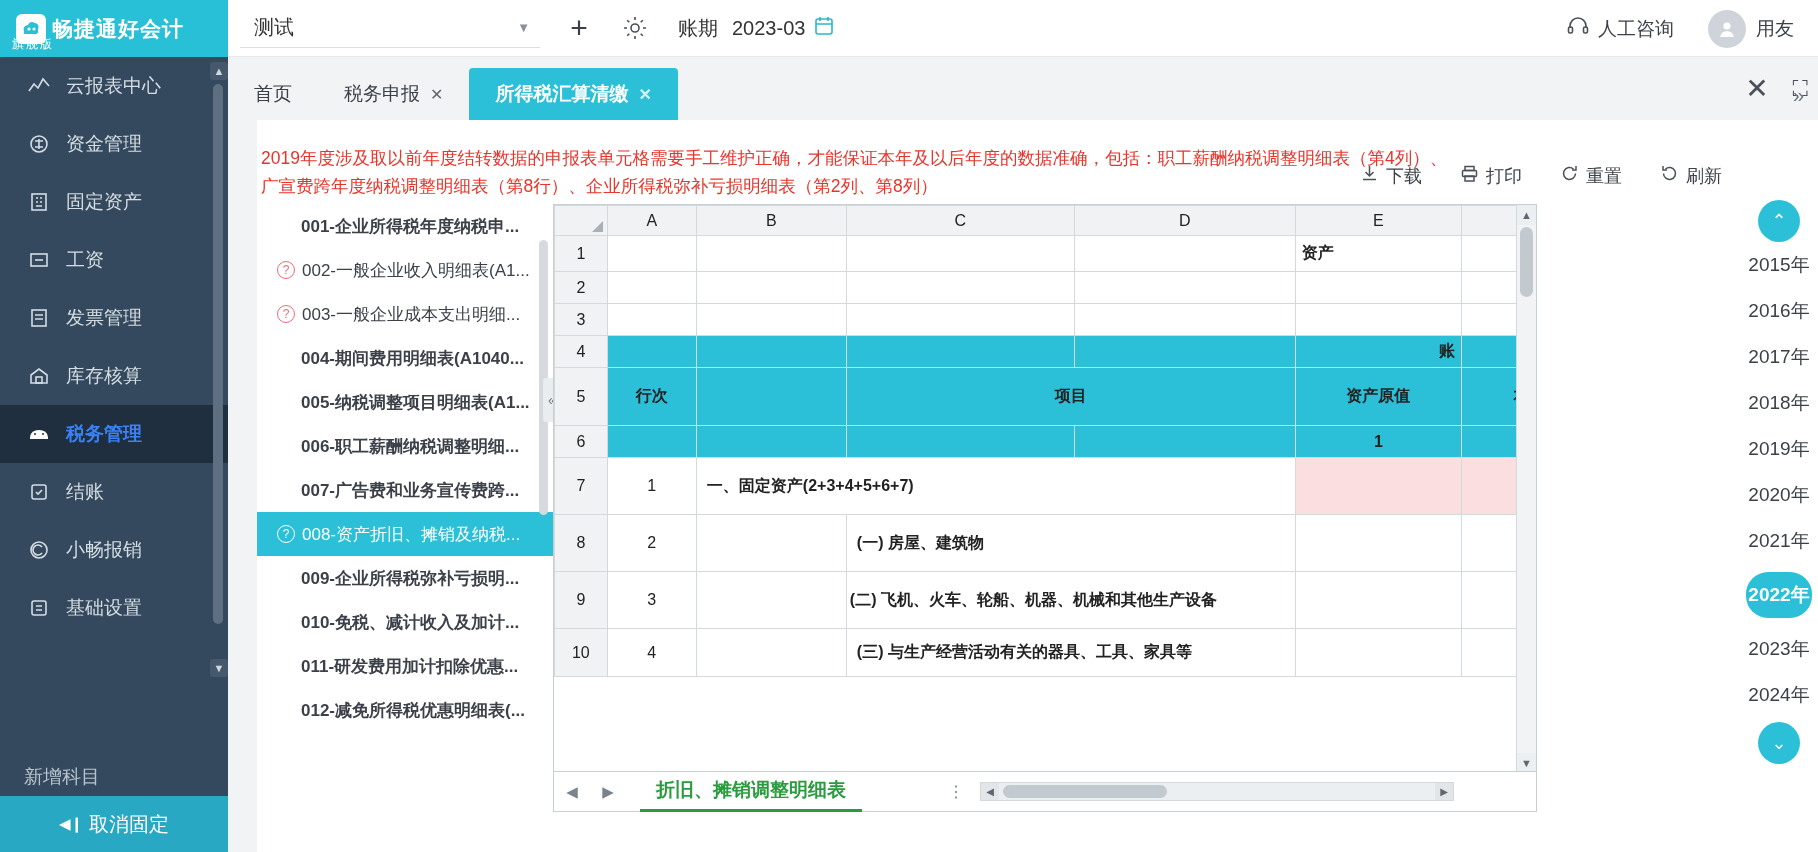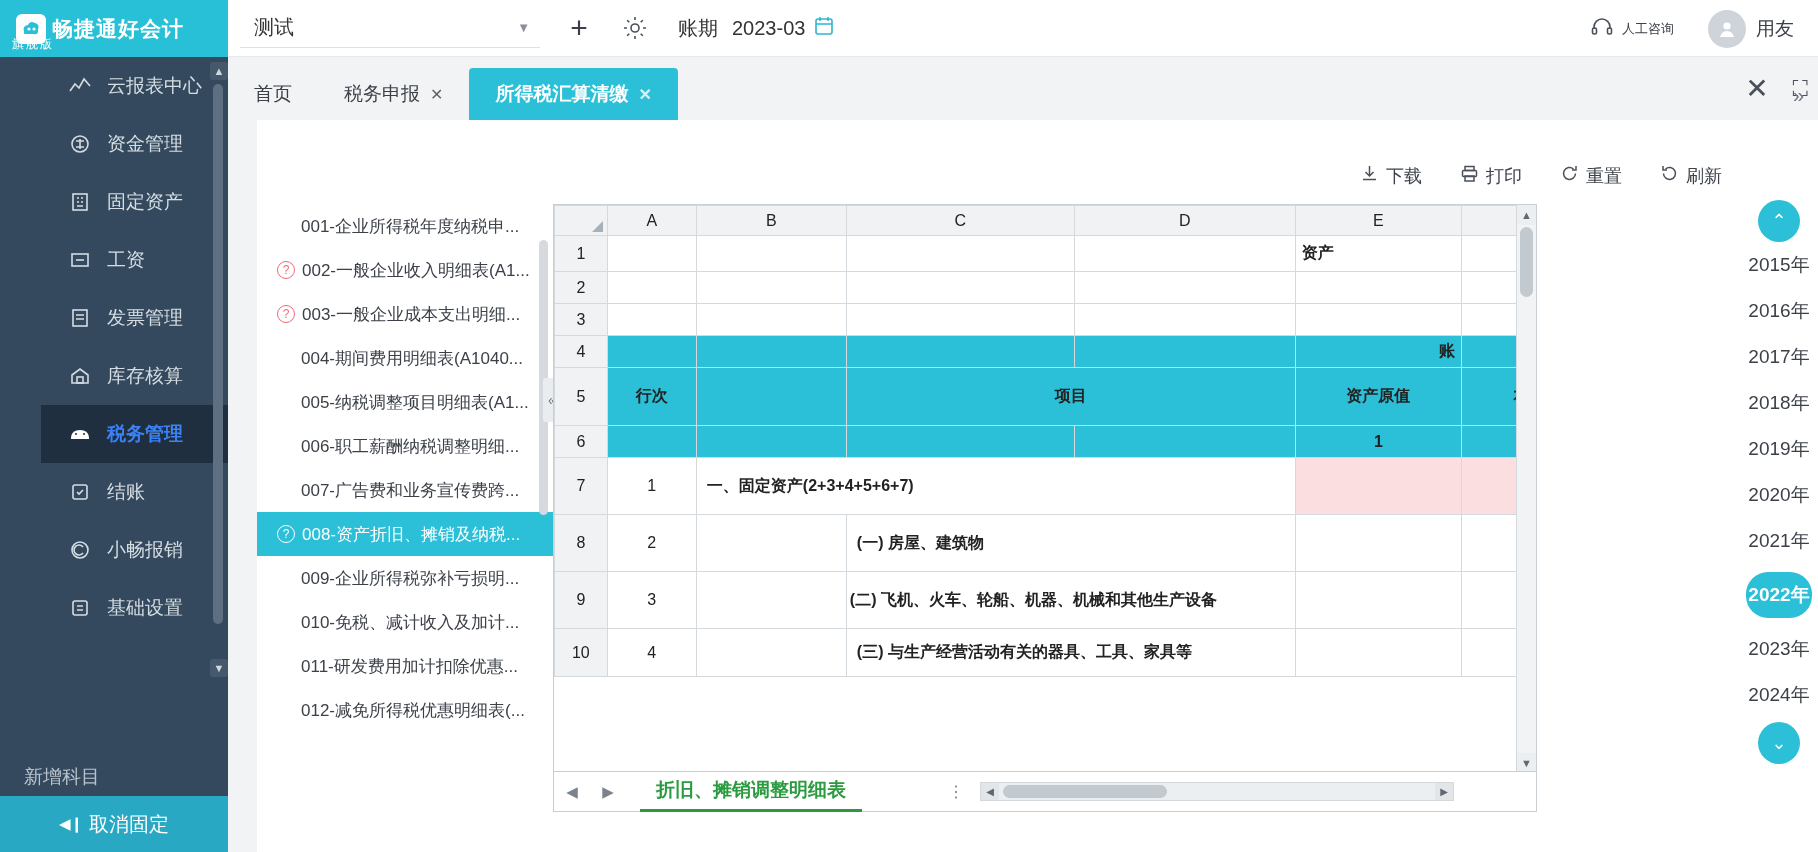--- a/index.html
+++ b/index.html
@@ -41,21 +41,20 @@
   .brand-text {
     color: #fff; font-size: 21px; font-weight: bold; letter-spacing: 1px;
   }
   .brand-sub {
     position: absolute; left: 12px; top: 36px;
     font-size: 12px; color: #fff; letter-spacing: 2px;
   }
   .nav {
     position: absolute; top: 57px; left: 0; width: 228px; bottom: 80px;
     overflow: hidden;
-    padding-left: 41px;
   }
   .nav-item {
     height: 58px;
     display: flex; align-items: center;
     padding-left: 24px;
     font-size: 19px;
     color: #d5dde3;
     cursor: pointer;
   }
   .nav-item.active {
@@ -123,21 +122,21 @@
   }
   .top-plus { font-size: 30px; font-weight: 300; margin-left: 18px; color:#3c4149;}
   .period-label { margin-left: 22px; font-size: 20px; color: #333; }
   .period-value { margin-left: 14px; font-size: 20px; color: #333; }
   .cal-ico { margin-left: 8px; color: #2bb6cf; }
   .topbar-right {
     position: absolute; right: 24px; top: 0; height: 57px;
     display: flex; align-items: center;
   }
   .support {
-    display: flex; align-items: center; font-size: 13px; color: #3c4149; margin-right: 34px; cursor:pointer;
+    display: flex; align-items: center; font-size: 19px; color: #3c4149; margin-right: 34px; cursor:pointer;
   }
   .support .sp-ico { margin-right: 8px; color:#4a5059; }
   .avatar {
     width: 38px; height: 38px; border-radius: 50%;
     background: #cfd4da;
     display:flex;align-items:center;justify-content:center;
     margin-right: 10px;
   }
   .username { font-size: 19px; color: #3c4149; }
 
@@ -198,21 +197,21 @@
     background: #fff;
   }
   .tree-item {
     height: 44px;
     display: flex; align-items: center;
     padding-left: 20px;
     font-size: 17px; color: #3c4149;
     white-space: nowrap; overflow: hidden;
     cursor: pointer;
   }
-  .tree-item.first { padding-left: 44px; }
+  .tree-item.first { padding-left: 44px; font-weight: bold; }
   .tree-item.active {
     background: #2bc0d8; color: #fff;
   }
   .warn-ico {
     display: inline-flex; align-items: center; justify-content: center;
     width: 18px; height: 18px; border-radius: 50%;
     border: 1.5px solid #f06a78; color: #f06a78;
     font-size: 12px; margin-right: 7px; flex: none;
   }
   .tree-item.active .warn-ico { border-color:#fff; color:#fff; }
@@ -531,20 +530,21 @@
       </div>
     </div>
     <div class="tabs-right">
       <span class="tab-close-all">✕</span>
       <span class="tab-expand">⛶</span>
     </div>
   </div>
 
   <div class="content">
 
+    <div class="warning">2019年度涉及取以前年度结转数据的申报表单元格需要手工维护正确，才能保证本年及以后年度的数据准确，包括：职工薪酬纳税调整明细表（第4列）、广宣费跨年度纳税调整明细表（第8行）、企业所得税弥补亏损明细表（第2列、第8列）</div>
 
     <div class="toolbar">
       <div class="toolbar-btn">
         <span class="tb-ico">
           <svg width="19" height="19" viewBox="0 0 19 19" fill="none" stroke="#4a5059" stroke-width="1.5">
               <path d="M9.5 2v9M5.5 8l4 4 4-4M3 15.5h13"></path>
             </svg>
         </span>
         <span>下载</span>
       </div>

